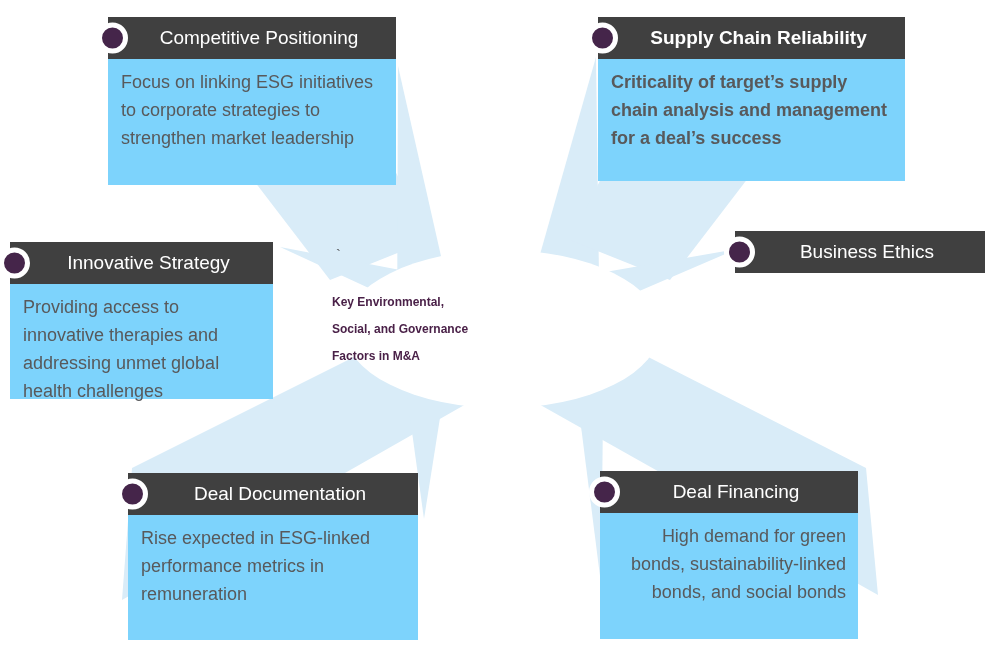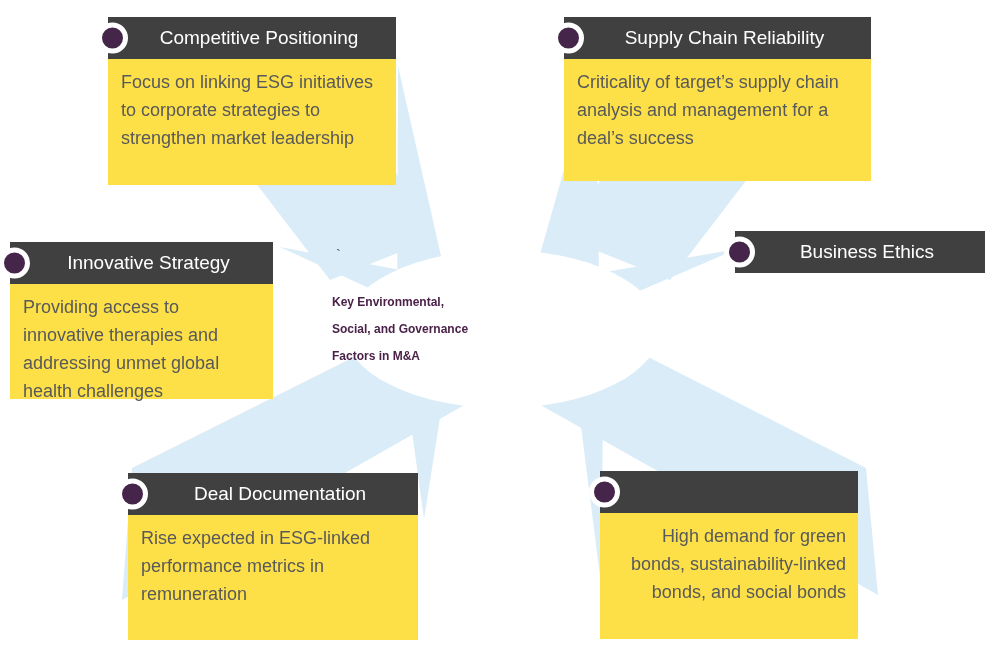--- a/index.html
+++ b/index.html
@@ -16,26 +16,26 @@
     position:relative;height:42px;background:#404040;color:#ffffff;
     display:flex;align-items:center;justify-content:center;
     font-size:19px;padding-left:20px;padding-right:6px;
   }
   .fbox .dot{
     position:absolute;left:-11px;top:50%;transform:translateY(-50%);
     width:21px;height:21px;border-radius:50%;
     background:#45254a;border:5px solid #ffffff;box-sizing:content-box;
   }
   .fbox .bodytxt{
-    background:#fde047;color:#58595b;font-size:18px;line-height:28px;
+    background:#7dd3fc;color:#58595b;font-size:18px;line-height:28px;
     padding:9px 12px 0 13px;box-sizing:border-box;
   }
 
   .b1{left:108px;top:17px;width:288px;}  .b1 .bodytxt{height:126px;}
-  .b2{left:564px;top:17px;width:307px;}  .b2 .bodytxt{height:122px;}
+  .b2{left:598px;top:17px;width:307px;font-weight:bold;}  .b2 .bodytxt{height:122px;}
   .b3{left:10px; top:242px;width:263px;} .b3 .bodytxt{height:115px;}
   .b4{left:735px;top:231px;width:250px;} .b4 .bodytxt{height:142px;}
   .b5{left:128px;top:473px;width:290px;} .b5 .bodytxt{height:125px;}
   .b6{left:600px;top:471px;width:258px;} .b6 .bodytxt{height:126px;text-align:right;}
 
   #center-title{
     position:absolute;left:502px;top:329px;transform:translate(-50%,-50%);
     width:340px;text-align:left;z-index:3;
     color:#4a2148;font-weight:bold;font-size:12px;line-height:27px;
   }
@@ -121,17 +121,18 @@
     <div class="hdr">
       <span class="dot"></span>
       <span>Deal Documentation</span>
     </div>
     <div class="bodytxt">Rise expected in ESG-linked performance metrics in remuneration</div>
   </div>
 
   <div class="fbox b6">
     <div class="hdr">
       <span class="dot"></span>
+      <span>Deal Financing</span>
     </div>
     <div class="bodytxt">High demand for green bonds, sustainability-linked bonds, and social bonds</div>
   </div>
 
 </div>
 
 </body></html>

